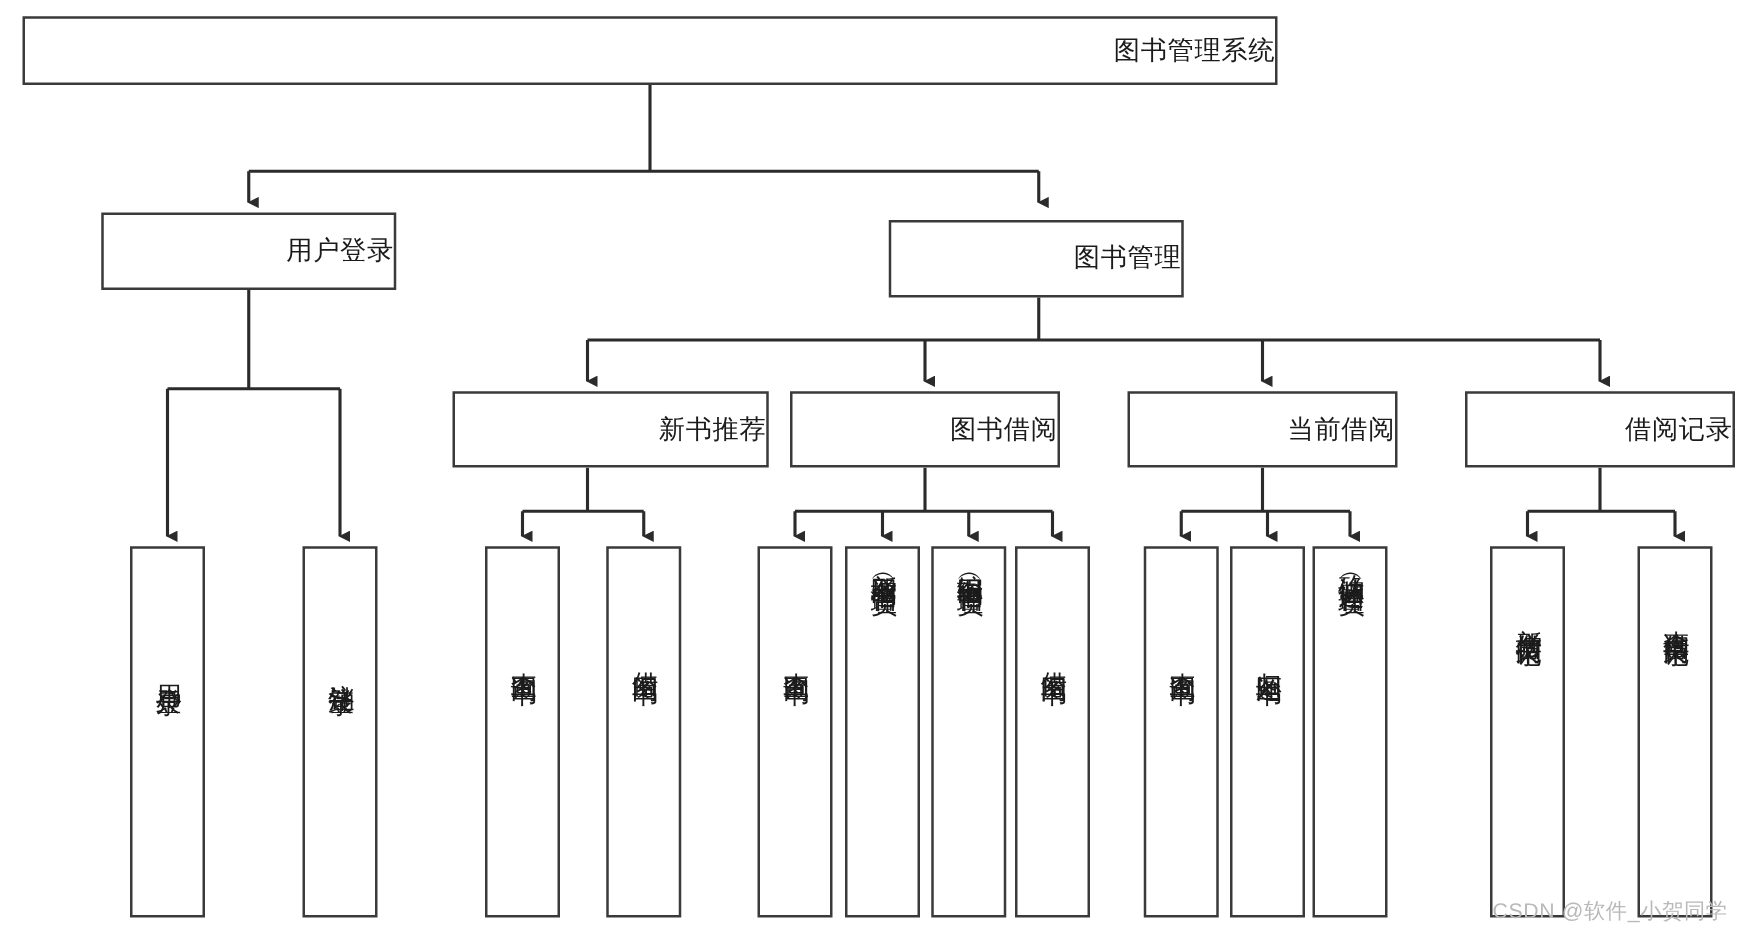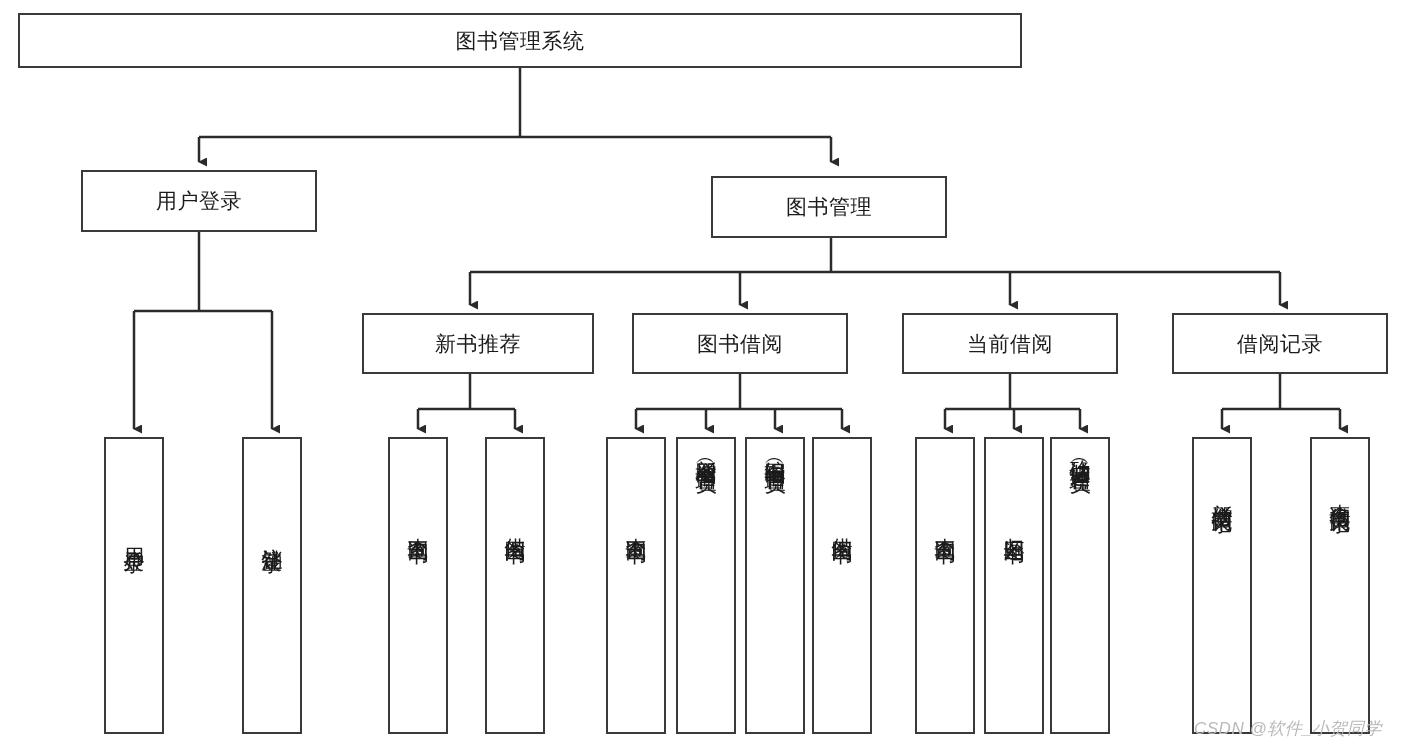--- a/index.html
+++ b/index.html
@@ -24,21 +24,21 @@
     width: 1405px;
     height: 747px;
   }
   .node-box {
     position: absolute;
     box-sizing: border-box;
     background: #ffffff;
     border: 2px solid #3a3a3a;
     display: flex;
     align-items: center;
-    justify-content: center;
+    justify-content: flex-end;
     overflow: hidden;
   }
   .node-label-h {
     font-size: 21px;
     color: #1b1b1b;
     line-height: 1.2;
     letter-spacing: 0.5px;
     white-space: nowrap;
   }
   .node-label-v {
@@ -122,21 +122,21 @@
     <span class="node-label-h">图书管理系统</span>
   </div>
 
   <div class="node-box" style="left:81px; top:170px; width:236px; height:62px;">
     <span class="node-label-h">用户登录</span>
   </div>
   <div class="node-box" style="left:711px; top:176px; width:236px; height:62px;">
     <span class="node-label-h">图书管理</span>
   </div>
 
-  <div class="node-box" style="left:362px; top:313px; width:232px; height:61px;">
+  <div class="node-box" style="left:362px; top:313px; width:253px; height:61px;">
     <span class="node-label-h">新书推荐</span>
   </div>
   <div class="node-box" style="left:632px; top:313px; width:216px; height:61px;">
     <span class="node-label-h">图书借阅</span>
   </div>
   <div class="node-box" style="left:1172px; top:313px; width:216px; height:61px;">
     <span class="node-label-h">借阅记录</span>
   </div>
   <div class="node-box" style="left:902px; top:313px; width:216px; height:61px;">
     <span class="node-label-h">当前借阅</span>
@@ -179,15 +179,15 @@
     <span class="node-label-v">确认归还（管理员）</span>
   </div>
 
   <div class="node-box leaf-box" style="left:1192px; top:437px; width:60px; height:297px; padding-top:48px;">
     <span class="node-label-v">新增借阅记录</span>
   </div>
   <div class="node-box leaf-box" style="left:1310px; top:437px; width:60px; height:297px; padding-top:48px;">
     <span class="node-label-v">查询借阅记录</span>
   </div>
 
-  <div class="watermark" style="left:1194px; top:717px;font-style:italic;">CSDN @软件_小贺同学</div>
+  <div class="watermark" style="left:1194px; top:717px;">CSDN @软件_小贺同学</div>
 
 </div>
 
 </body></html>

